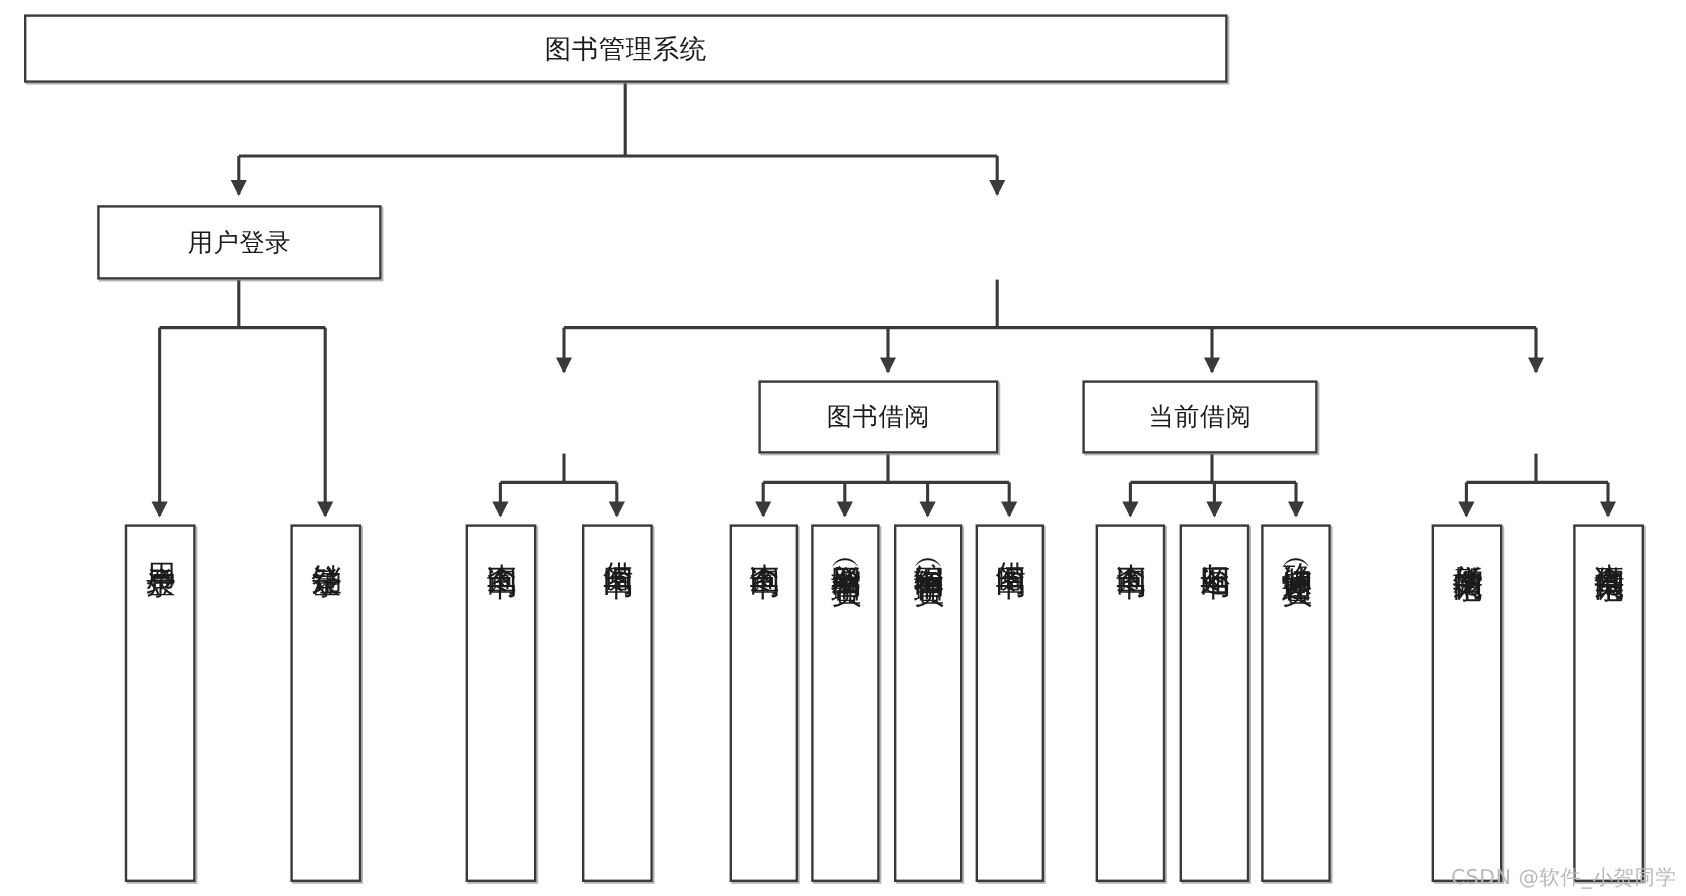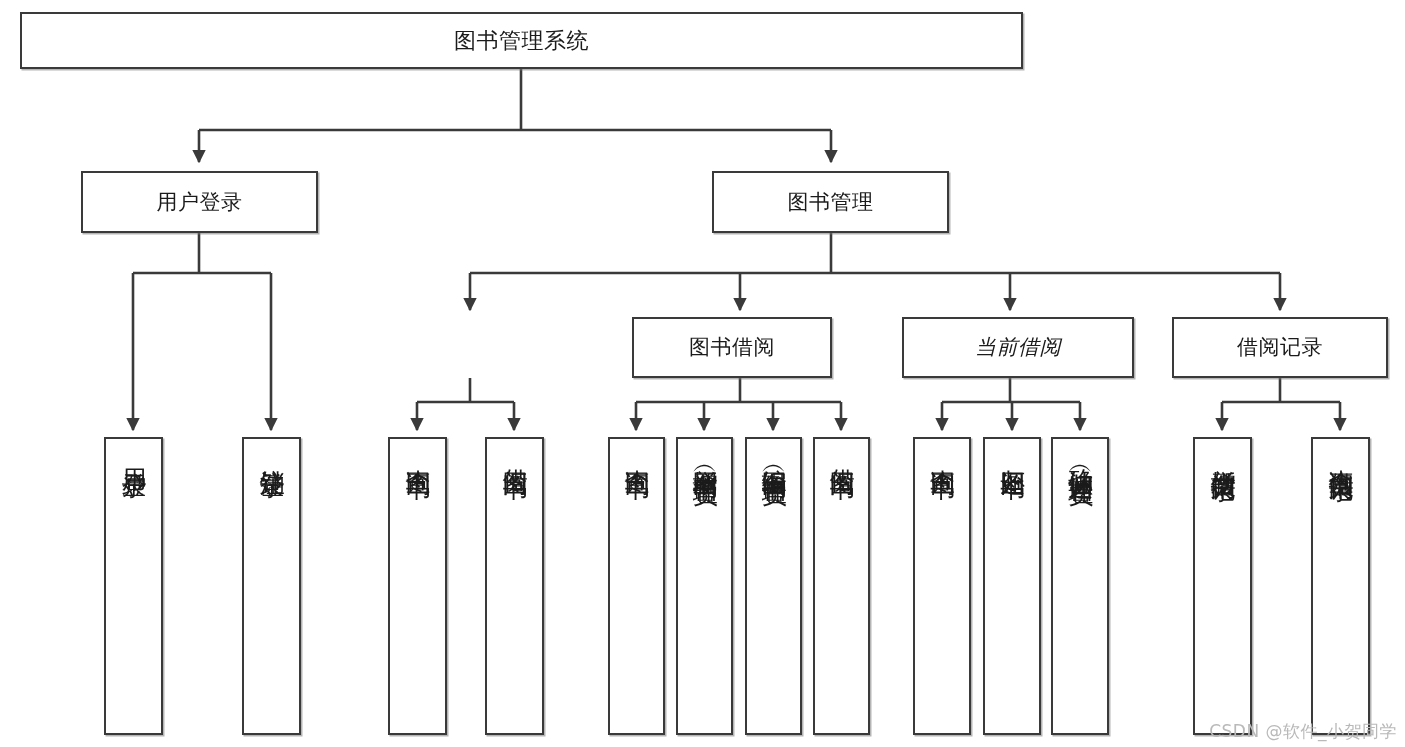--- a/index.html
+++ b/index.html
@@ -125,32 +125,26 @@
     </g>
   </svg>
 
   <div class="node h root" style="left:20px;top:12px;width:1003px;height:57px;">
     <span class="label">图书管理系统</span>
   </div>
 
   <div class="node h" style="left:81px;top:171px;width:237px;height:62px;">
     <span class="label">用户登录</span>
   </div>
-  <div class="node h" style="left:712px;top:171px;width:237px;height:62px;">
-    <span class="label">图书管理</span>
-  </div>
 
   <div class="node h" style="left:632px;top:317px;width:200px;height:61px;">
     <span class="label">图书借阅</span>
   </div>
-  <div class="node h" style="left:902px;top:317px;width:232px;height:61px;font-style:italic;">
+  <div class="node h" style="left:902px;top:317px;width:196px;height:61px;">
     <span class="label">当前借阅</span>
-  </div>
-  <div class="node h" style="left:1172px;top:317px;width:216px;height:61px;">
-    <span class="label">借阅记录</span>
   </div>
 
   <div class="node v" style="left:104px;top:437px;width:59px;height:298px;">
     <span class="label">用户登录</span>
   </div>
   <div class="node v" style="left:242px;top:437px;width:59px;height:298px;">
     <span class="label">注销登录</span>
   </div>
 
   <div class="node v" style="left:388px;top:437px;width:59px;height:298px;">

